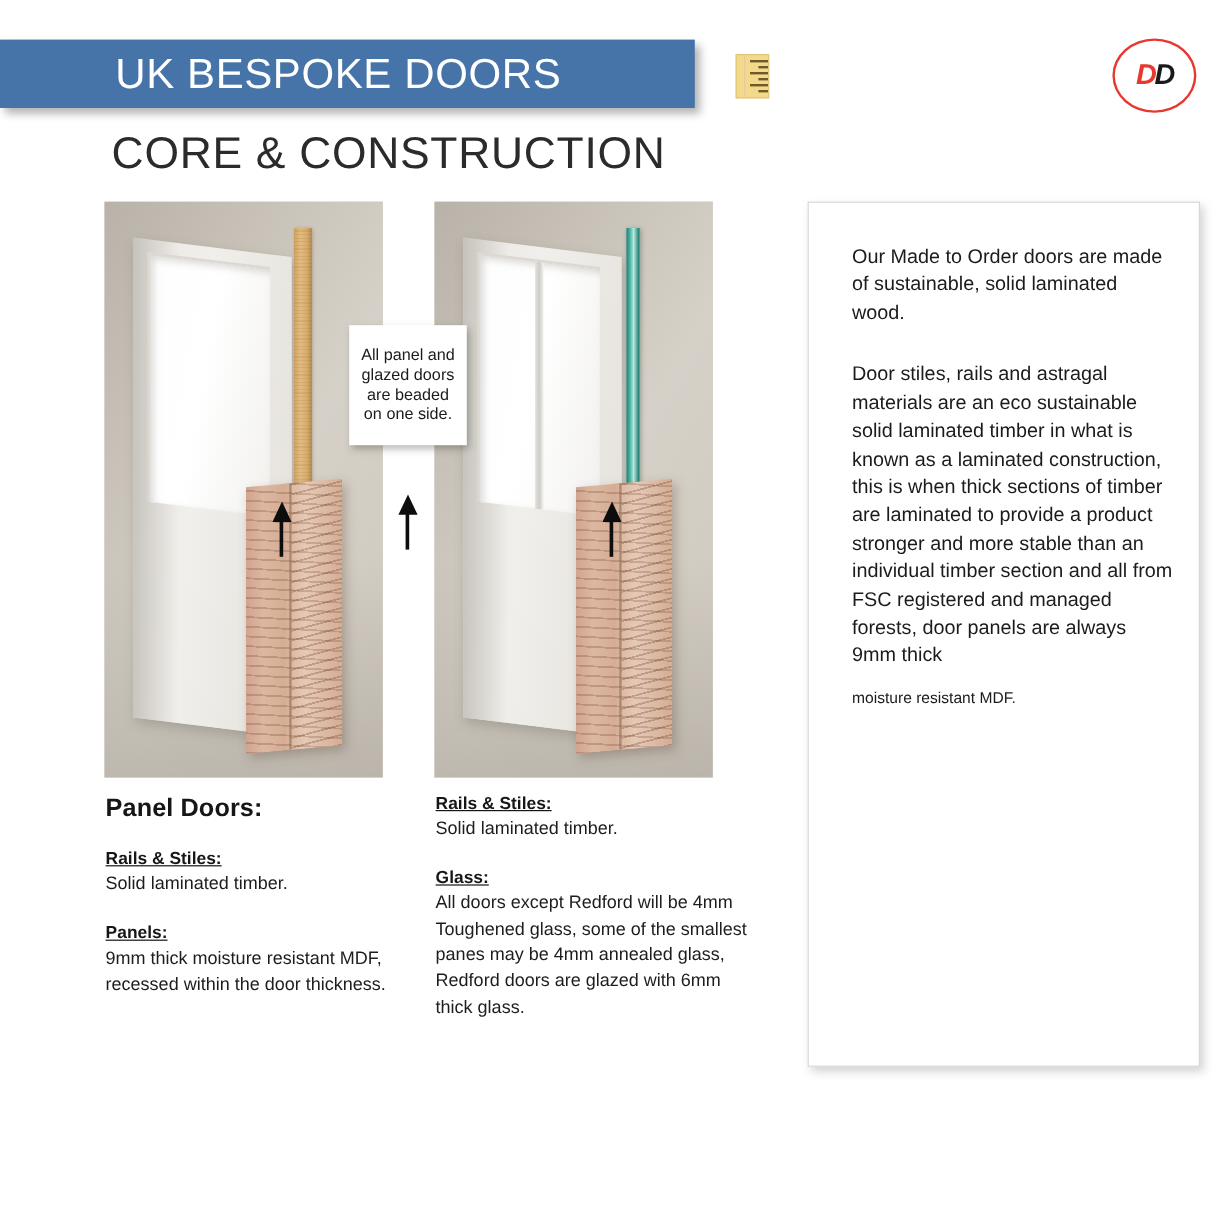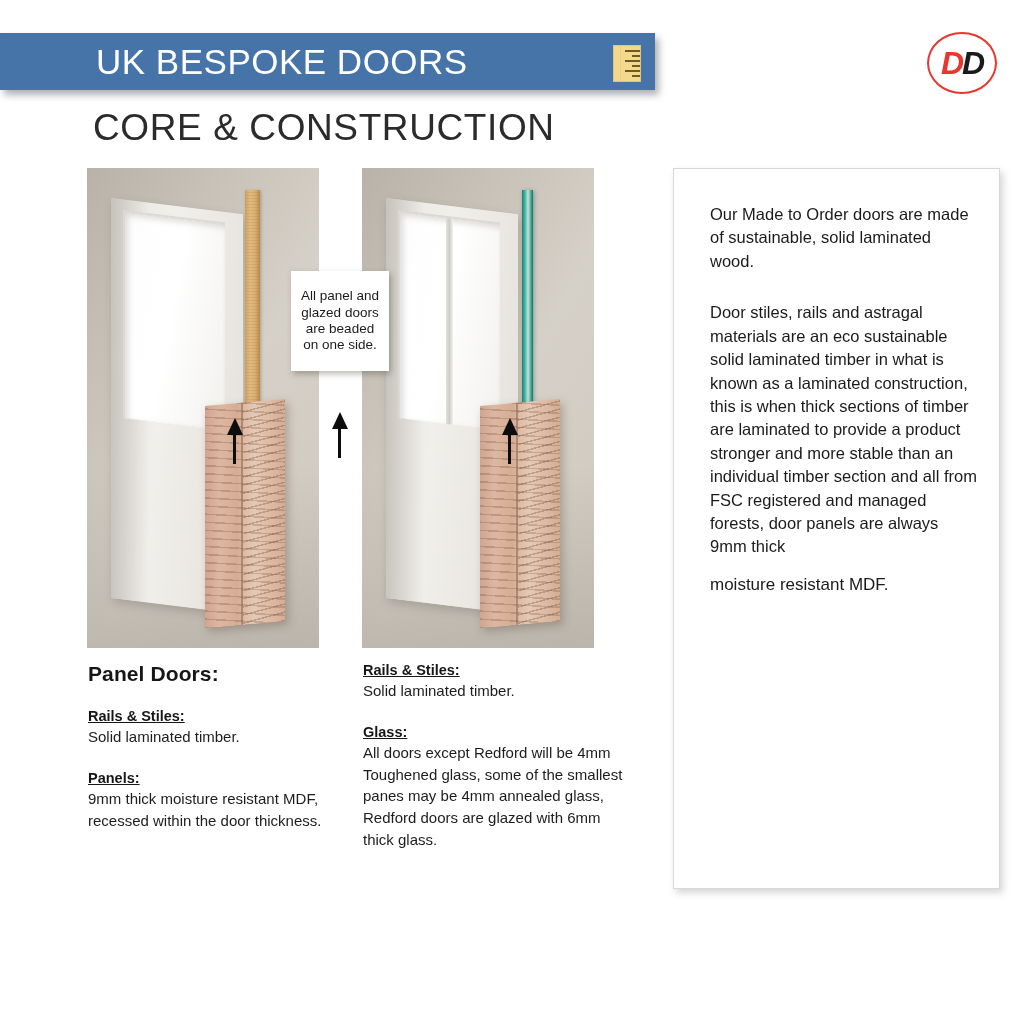--- a/index.html
+++ b/index.html
@@ -13,21 +13,21 @@
     font-family: "Liberation Sans", sans-serif;
     overflow: hidden;
     position: relative;
   }
 
   
   .header-band {
     position: absolute;
     left: 0;
     top: 33px;
-    width: 655px;
+    width: 579px;
     height: 57px;
     background: #4674a8;
     box-shadow: 4px 5px 7px rgba(0,0,0,0.30);
     display: flex;
     align-items: center;
   }
   .header-title {
     color: #ffffff;
     font-size: 35px;
     font-weight: 400;
@@ -68,21 +68,21 @@
     top: 32px;
     width: 66px;
     height: 58px;
     border: 2px solid #e8372f;
     border-radius: 50%;
     display: flex;
     align-items: center;
     justify-content: center;
   }
   .logo-text {
-    font-size: 32px;
+    font-size: 24px;
     font-weight: bold;
     font-style: italic;
     letter-spacing: -2px;
     line-height: 1;
     font-family: "Liberation Sans", sans-serif;
   }
   .logo-d1 { color: #e8372f; }
   .logo-d2 { color: #1a1a1a; }
 
   
@@ -327,21 +327,21 @@
     font-size: 16.5px;
     line-height: 1.42;
     color: #1b1b1b;
     margin: 0 0 28px 0;
   }
   .info-para.big {
     margin-bottom: 0;
   }
   .info-para.tail {
     margin: 14px 0 0 0;
-    font-size: 17px;
+    font-size: 13px;
   }
 </style>
 </head>
 <body>
 
 <div class="header-band">
   <div class="header-title">UK BESPOKE DOORS</div>
   <div class="ruler-icon">
     <div class="spine"></div>
     <i class="long" style="top:4px"></i>

